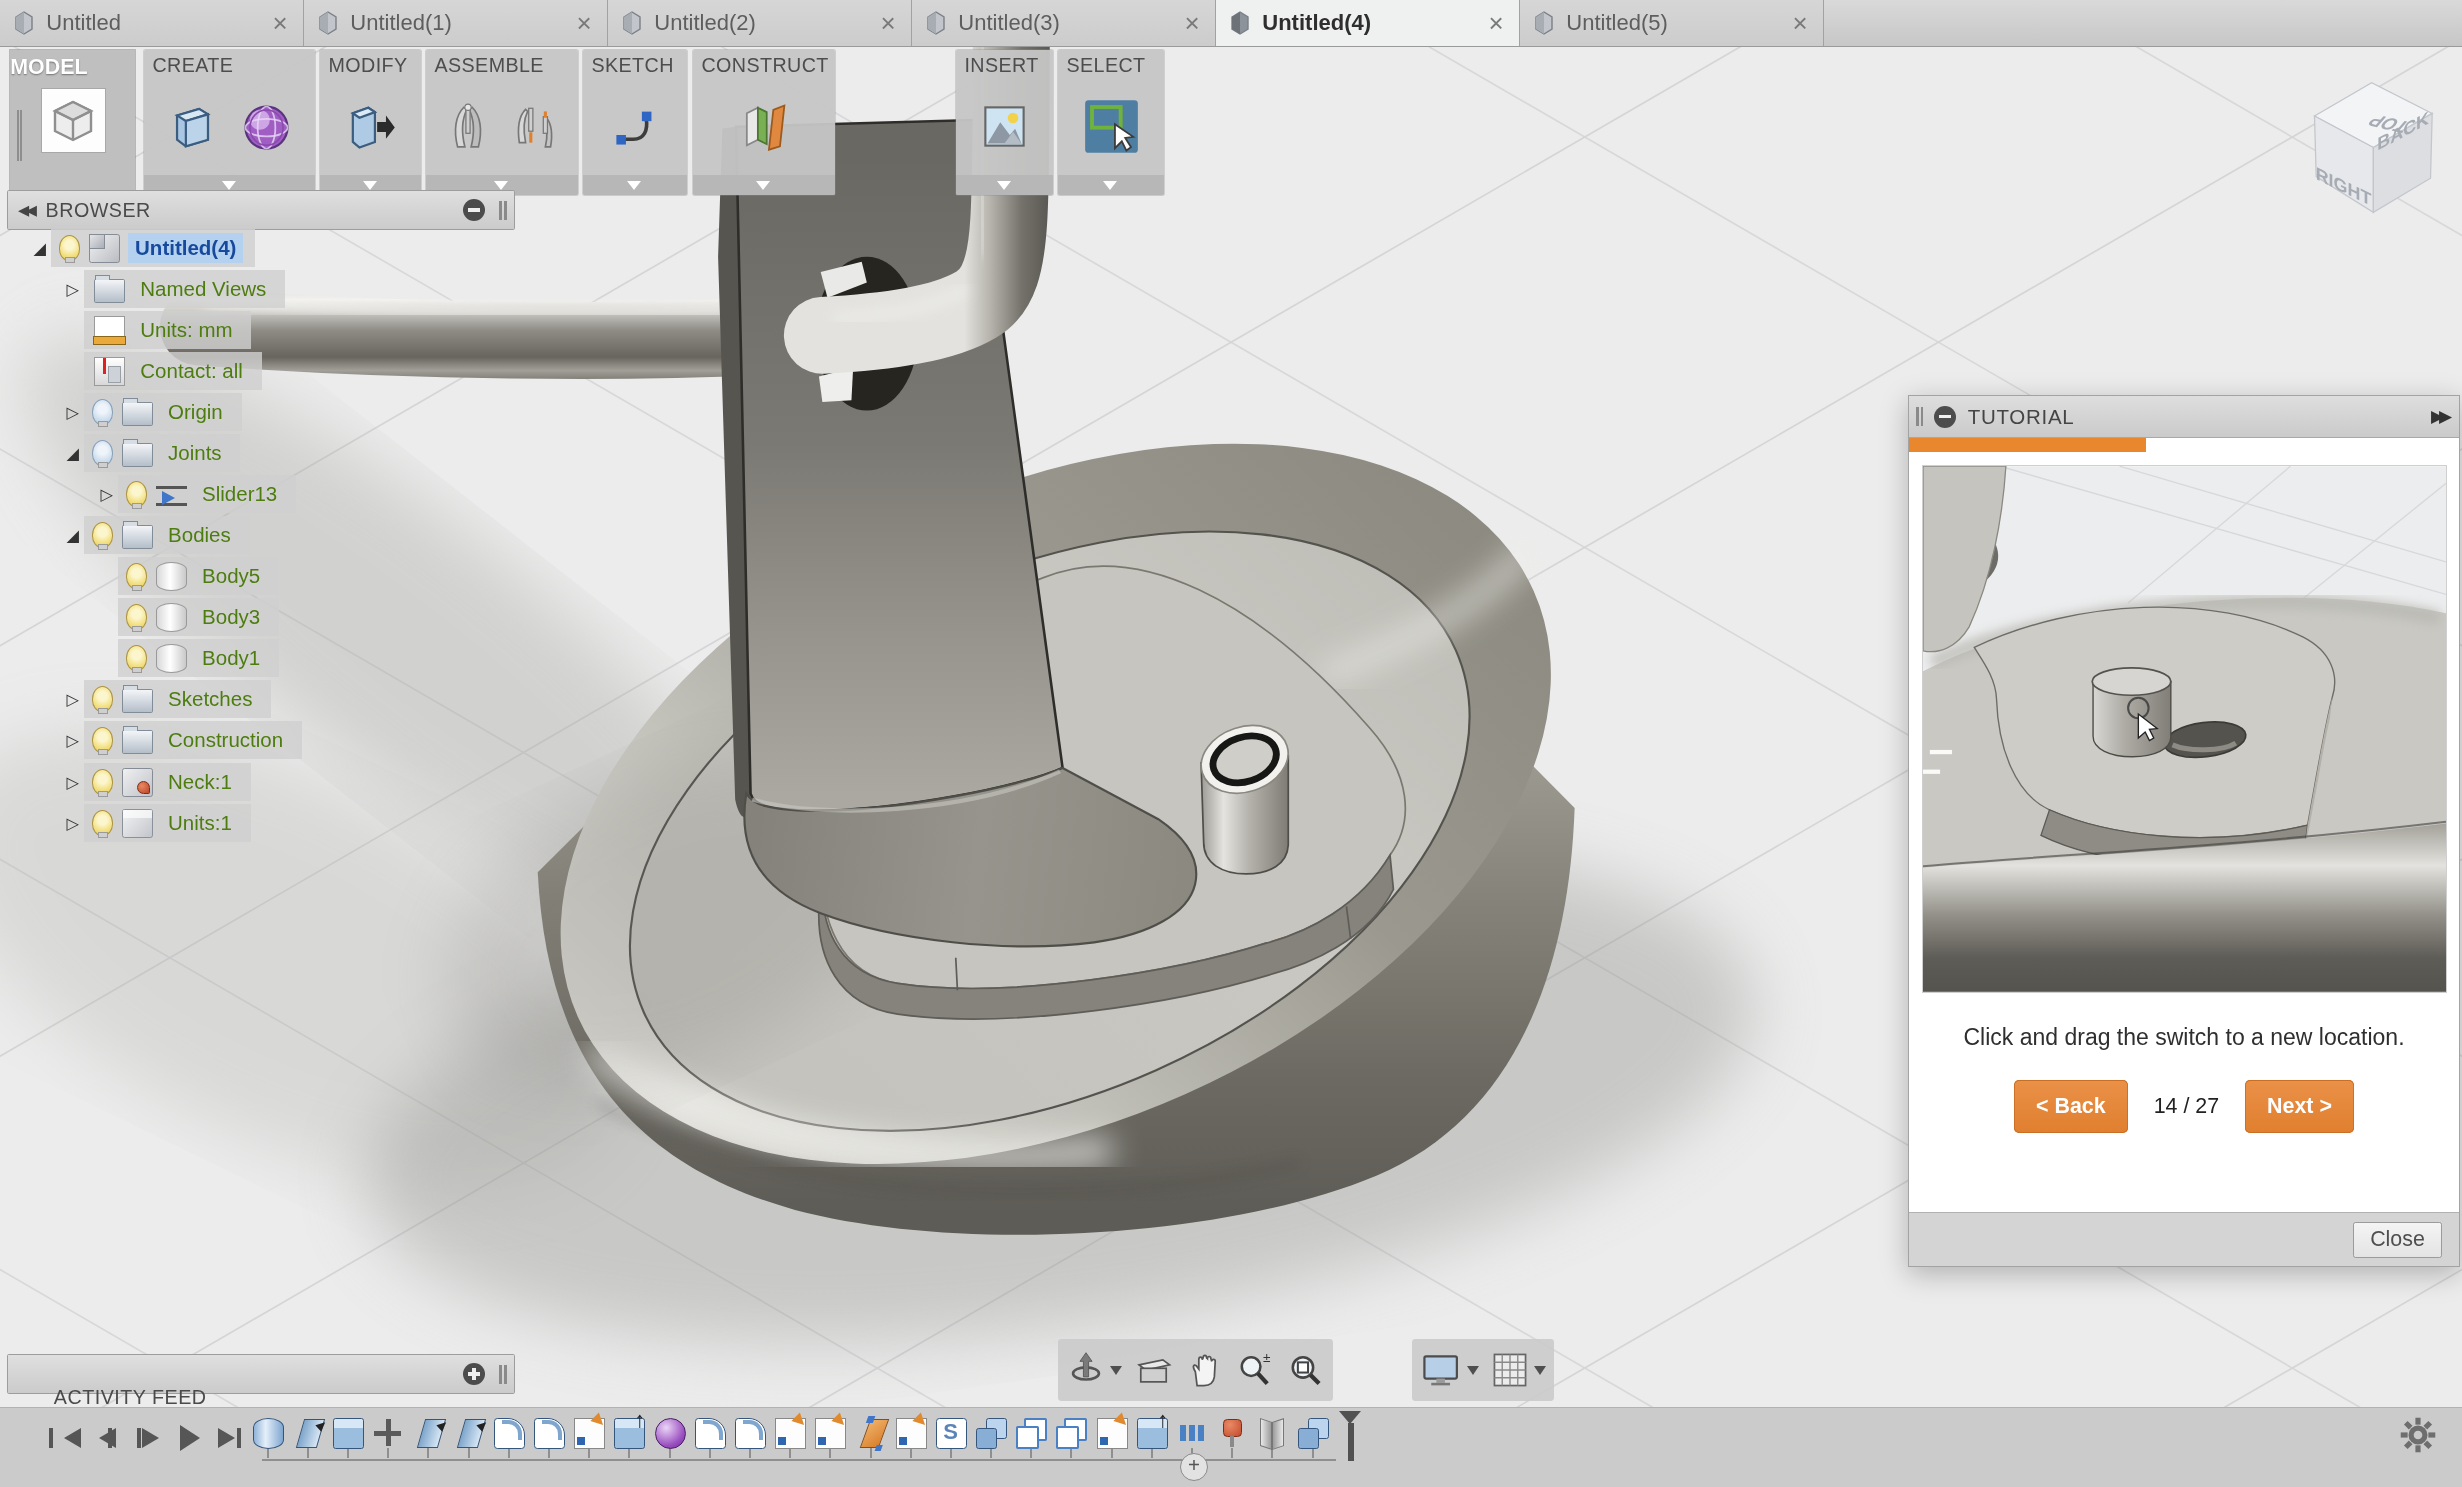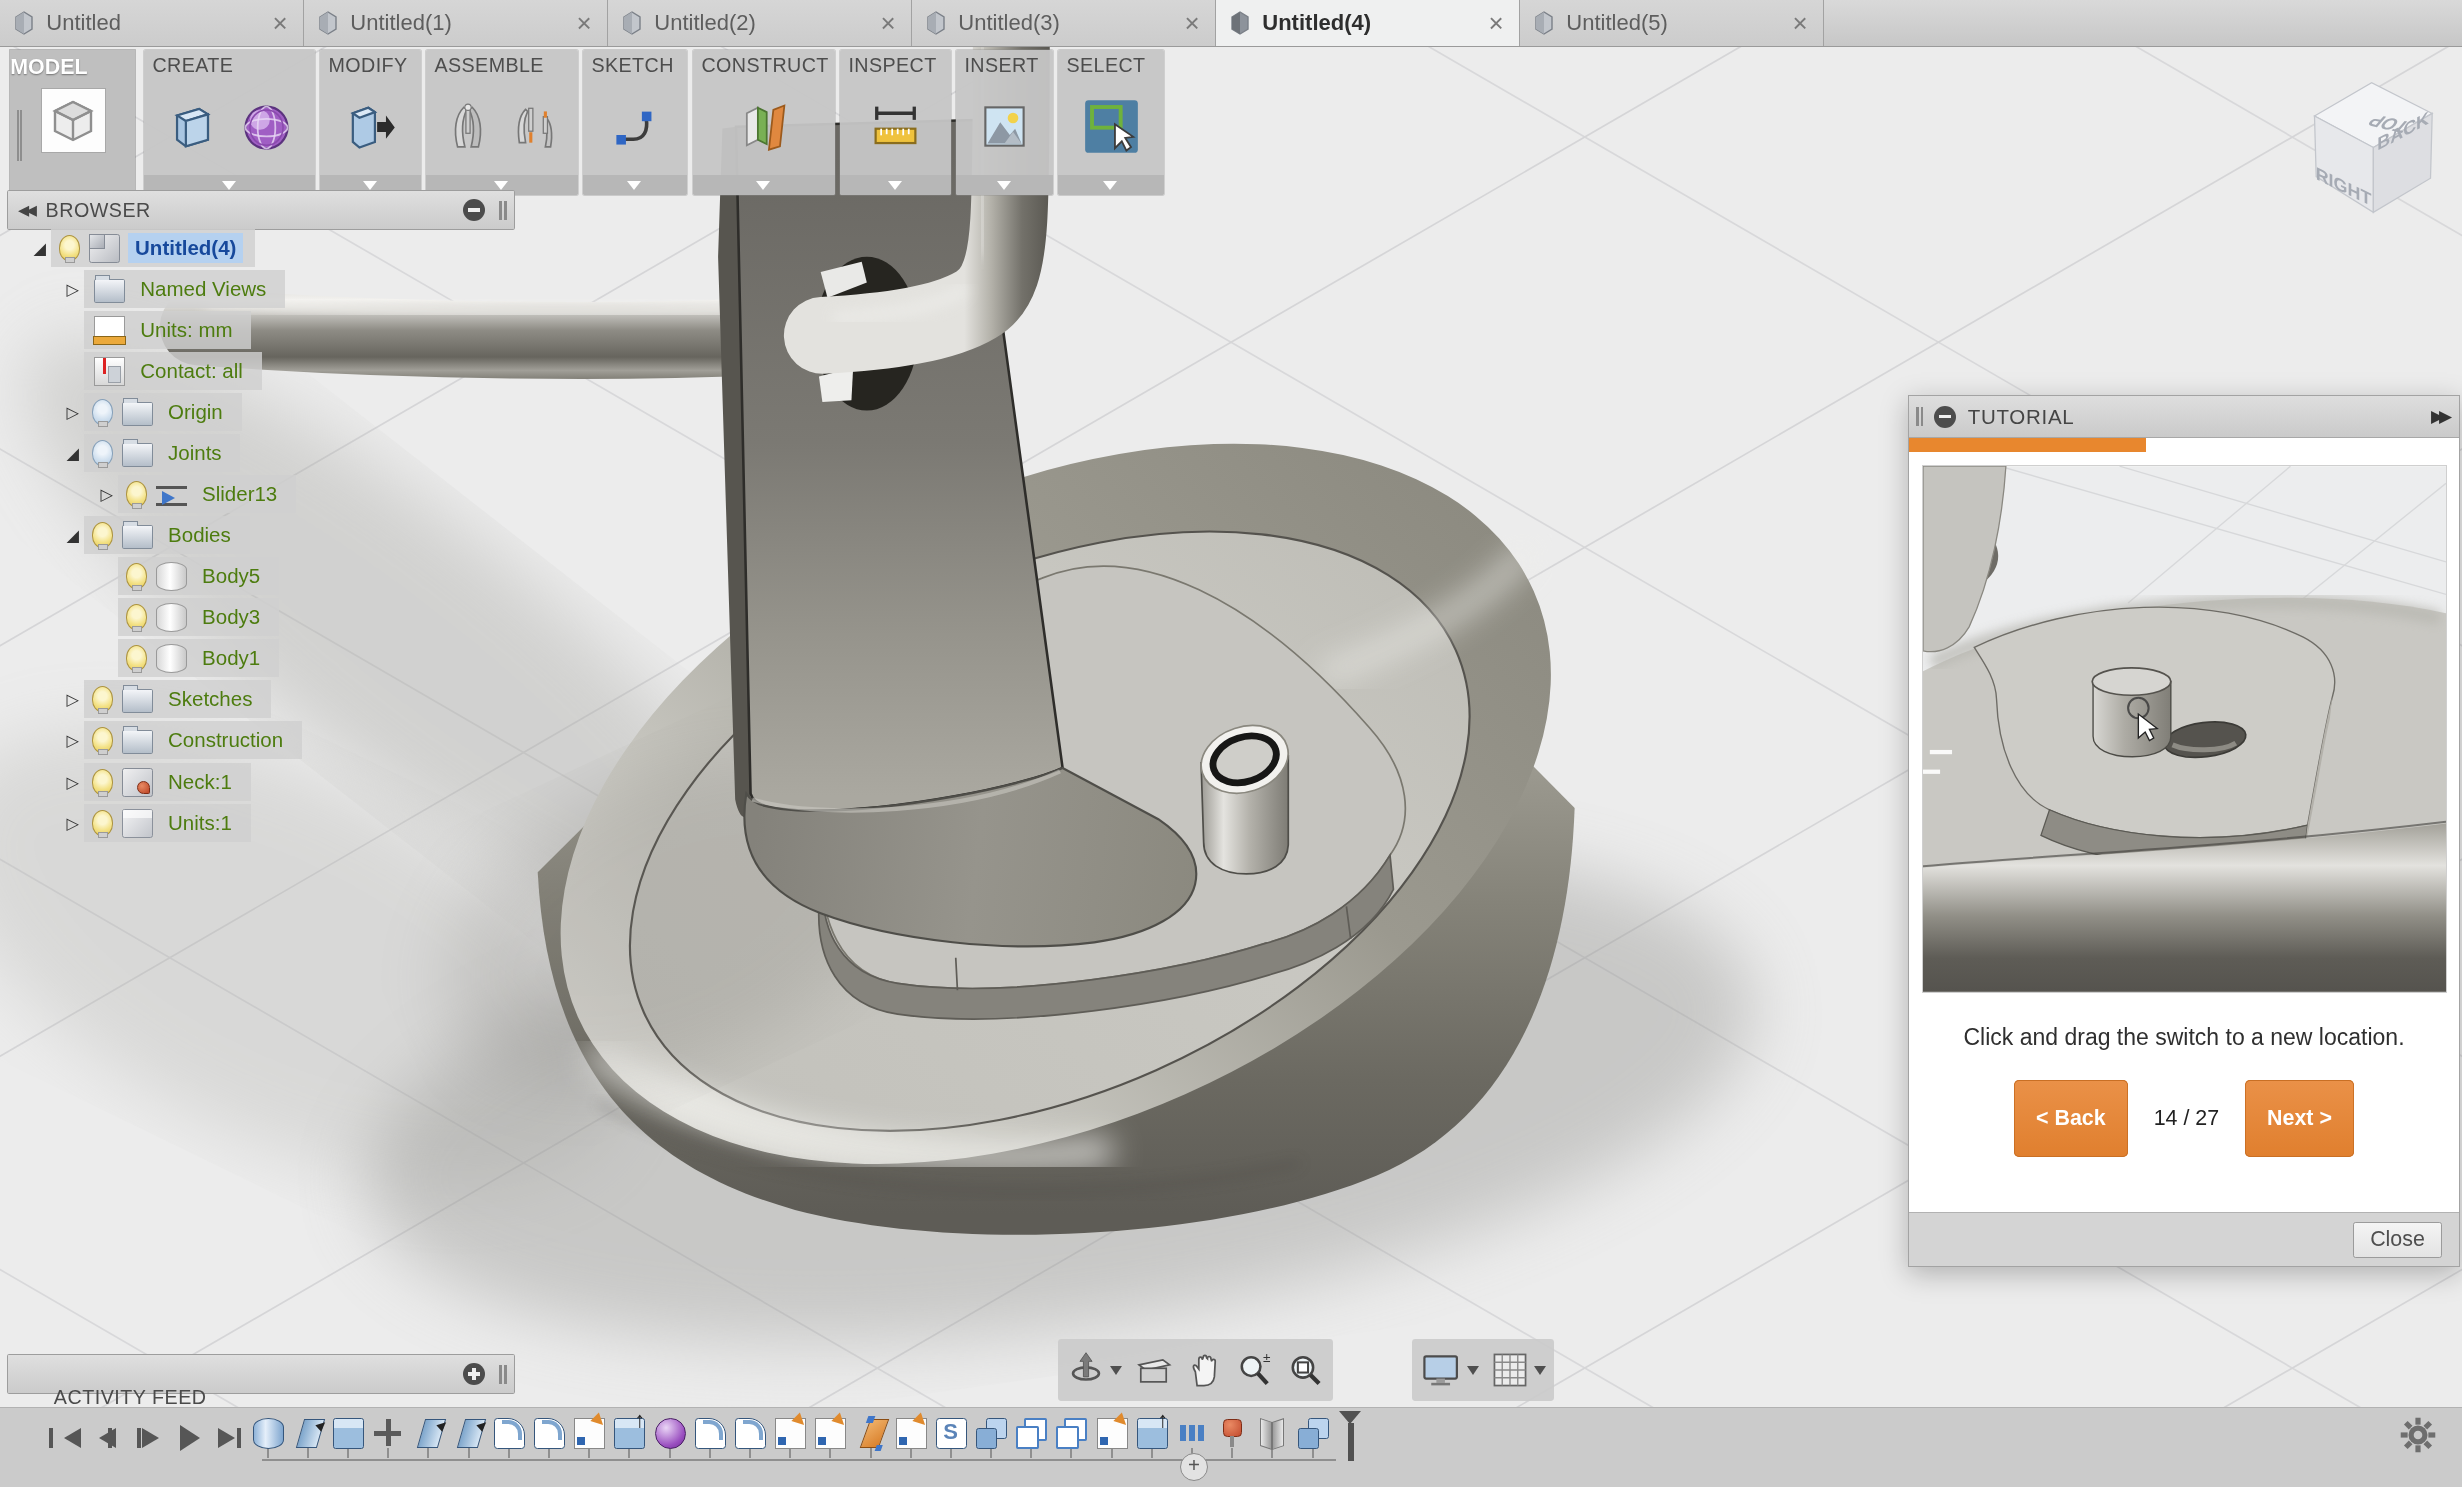--- a/index.html
+++ b/index.html
@@ -77,21 +77,21 @@
   #tut-header .circ{width:22px;height:22px;border-radius:50%;background:#4c4c4c;margin-left:10.3px;position:relative;}
   #tut-header .circ::after{content:"";position:absolute;left:5.1px;top:9.4px;width:12px;height:3.4px;background:#efefef;}
   #tut-title{font-size:20.5px;color:#454545;letter-spacing:0.7px;margin-left:12px;flex:1;}
   #tut-ff{margin-right:12px;font-size:17px;color:#333;letter-spacing:-5.1px;}
   #tut-progress-track{height:13.7px;background:#fff;}
   #tut-progress{height:13.7px;background:#e8872e;}
   #tut-thumb{display:block;margin:13.7px auto 0 auto;border:0.9px solid #cfcfcf;}
   #tut-caption{margin-top:31px;text-align:center;font-size:23px;color:#2f2f2f;}
   #tut-btnrow{margin-top:29px;display:flex;align-items:center;justify-content:center;gap:26px;}
   .tbtn{border:none;border-radius:5.1px;background:linear-gradient(#ea9148,#e07f2e);color:#fff;font-size:21.4px;
-        font-weight:bold;padding:26px 22px;font-family:inherit;box-shadow:inset 0 0 0 0.9px #c96f24;}
+        font-weight:bold;padding:14px 22px;font-family:inherit;box-shadow:inset 0 0 0 0.9px #c96f24;}
   #tut-step{font-size:21.4px;color:#222;}
   #tut-footer{position:absolute;left:0;right:0;bottom:0;height:53px;background:#d4d4d4;border-top:0.9px solid #b2b2b2;}
   #tut-close{position:absolute;right:17px;top:8.5px;width:89px;height:36px;background:linear-gradient(#f4f4f4,#e3e3e3);
              border:0.9px solid #9b9b9b;border-radius:2.6px;font-size:21.4px;color:#4f4f4f;font-family:inherit;}
   
   .navgrp{position:absolute;top:1339px;height:62px;background:rgba(203,203,203,.92);border-radius:3.4px;z-index:6;
           display:flex;align-items:center;padding:0 8.5px;gap:12px;}
   .navico{display:flex;align-items:center;}
   .dcaret{width:0;height:0;border:6.8px solid transparent;border-top:9.4px solid #4f4f4f;margin-left:5.1px;margin-top:6.8px;}
   
@@ -440,41 +440,20 @@
         <span>
       <svg width="53" height="53" viewBox="0 0 48 48">
         <polygon points="8,12 18,7 18,36 8,41" fill="#e9e9e9" stroke="#888" stroke-width="1.6"></polygon>
         <polygon points="18,7 26,11 26,40 18,36" fill="#79b054" stroke="#4c7631" stroke-width="1.6"></polygon>
         <polygon points="32,9 42,5 38,42 28,45" fill="#e0883f" stroke="#9c5a1c" stroke-width="1.6"></polygon>
           </svg></span>
     </div>
     <div class="rdrop"></div>
   </div>
 
-  <div class="rgroup" style="left:840px;width:111px;">
-    <span class="rlabel">INSPECT</span>
-    <div class="ricons">
-        <span>
-      <svg width="53" height="53" viewBox="0 0 48 48">
-        <line x1="7" y1="12" x2="41" y2="12" stroke="#333" stroke-width="3"></line>
-        <line x1="7" y1="6" x2="7" y2="18" stroke="#333" stroke-width="3"></line>
-        <line x1="41" y1="6" x2="41" y2="18" stroke="#333" stroke-width="3"></line>
-        <rect x="6" y="26" width="36" height="13" fill="#efc23d" stroke="#8a6d1d" stroke-width="2"></rect>
-        <g stroke="#fff" stroke-width="1.6">
-              <line x1="11" y1="26" x2="11" y2="32"></line>
-              <line x1="16" y1="26" x2="16" y2="31"></line>
-        <line x1="21" y1="26" x2="21" y2="32"></line>
-              <line x1="26" y1="26" x2="26" y2="31"></line>
-              <line x1="31" y1="26" x2="31" y2="32"></line>
-        <line x1="36" y1="26" x2="36" y2="31"></line>
-            </g>
-          </svg></span>
-    </div>
-    <div class="rdrop"></div>
-  </div>
 
   <div class="rgroup" style="left:956px;width:97px;text-align:right;">
     <span class="rlabel">INSERT</span>
     <div class="ricons">
         <span>
       <svg width="51" height="51" viewBox="0 0 48 48">
         <rect x="6" y="6" width="36" height="36" fill="#cfe4f2" stroke="#666" stroke-width="2"></rect>
         <circle cx="32" cy="16" r="5" fill="#f2d24b"></circle>
         <polygon points="8,40 20,20 29,32 34,26 40,40" fill="#8d98a4"></polygon>
         <polygon points="24,40 32,29 40,40" fill="#b4bdc6"></polygon>

